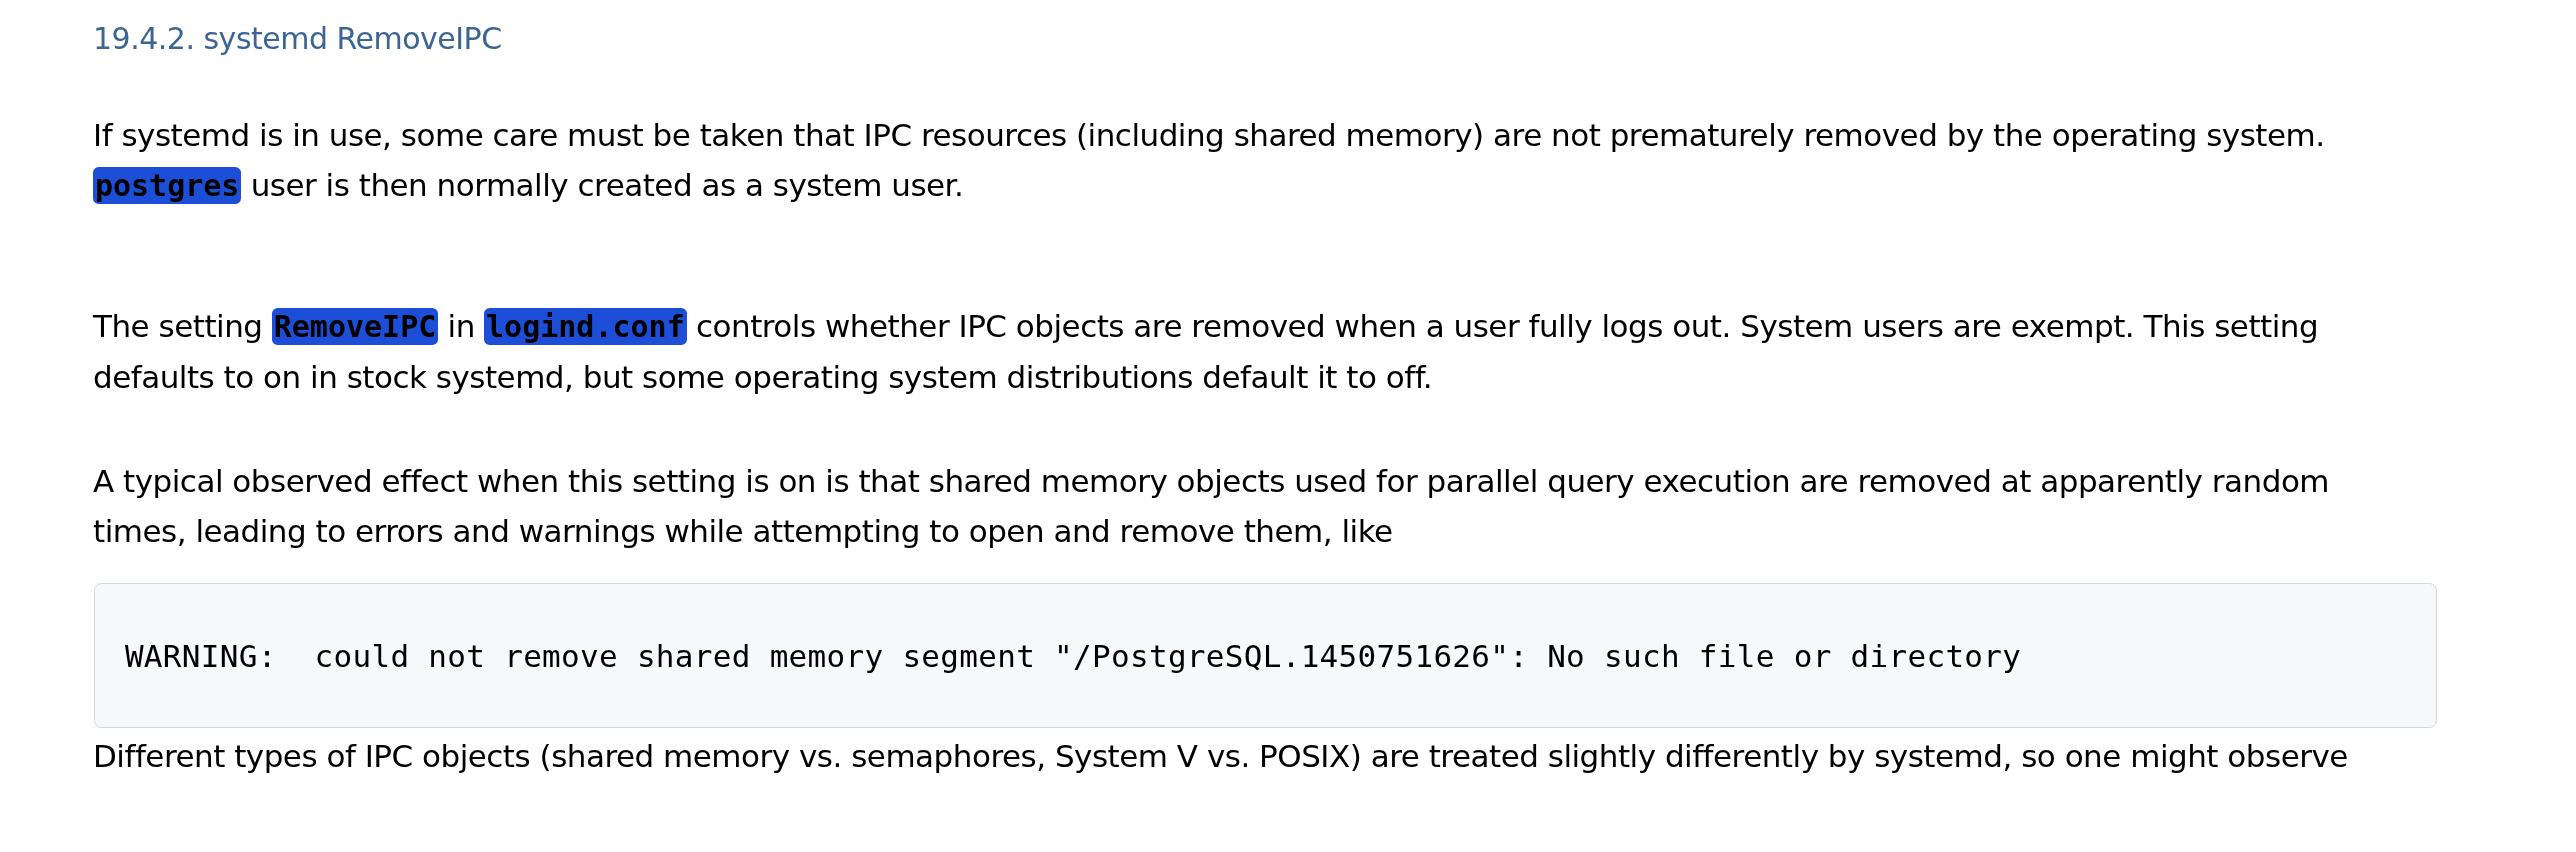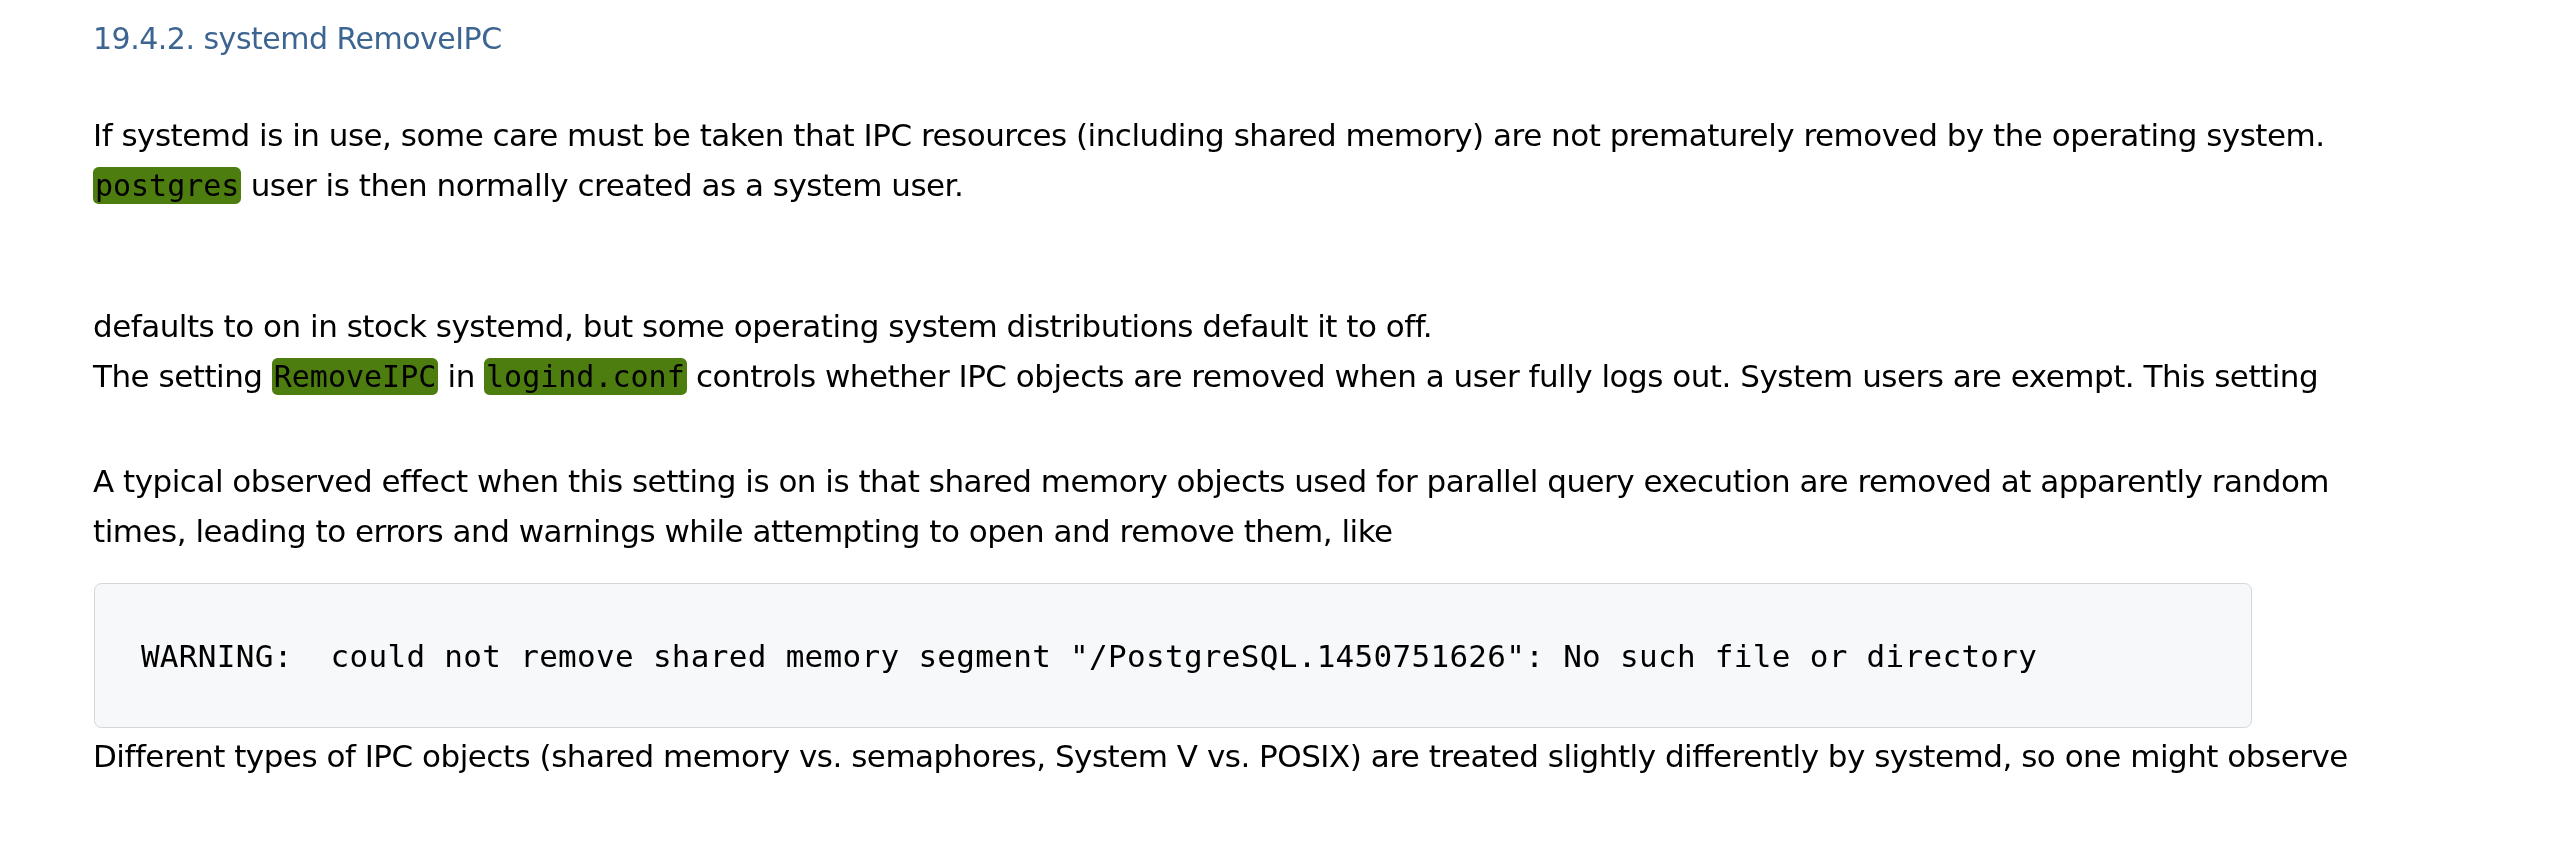--- a/index.html
+++ b/index.html
@@ -42,41 +42,42 @@
       line-height: 50px;
       letter-spacing: -0.5px;
     }
     .line {
       display: block;
       white-space: nowrap;
     }
     .inline-code {
       font-family: "DejaVu Sans Mono", "Liberation Mono", monospace;
       font-size: 30px;
-      background: #4d7c0f;
+      background: #1d4ed8;
       border-radius: 5.6px;
       padding: 0.9px 1.9px;
       letter-spacing: 0;
+      font-weight: bold;
     }
     .p1 { top: 110px; }
     .p2 { top: 301px; }
     .p3 { top: 456px; }
     .p4 { top: 731px; }
     .code-block {
       position: absolute;
       left: 0.9px;
       top: 583px;
-      width: 2158px;
+      width: 2343px;
       height: 145px;
       box-sizing: border-box;
       background: #f7f8fa;
       border: 1.9px solid #d3d6da;
       border-radius: 7.5px;
       margin: 0;
-      padding: 0 46px;
+      padding: 0 30px;
       display: flex;
       align-items: center;
     }
     .code-text {
       font-family: "DejaVu Sans Mono", "Liberation Mono", monospace;
       font-size: 31px;
       color: #000000;
       white-space: pre;
       letter-spacing: 0.3px;
     }
@@ -87,22 +88,22 @@
 <div class="content">
 
   <h3 class="section-title">19.4.2. systemd RemoveIPC</h3>
 
   <p class="para p1">
     <span class="line">If systemd is in use, some care must be taken that IPC resources (including shared memory) are not prematurely removed by the operating system.</span>
     <span class="line"><code class="inline-code">postgres</code><span> user is then normally created as a system user.</span></span>
   </p>
 
   <p class="para p2">
+    <span class="line"><span>The setting </span><code class="inline-code">RemoveIPC</code><span> in </span><code class="inline-code">logind.conf</code><span> controls whether IPC objects are removed when a user fully logs out. System users are exempt. This setting</span></span>
     <span class="line">defaults to on in stock systemd, but some operating system distributions default it to off.</span>
-    <span class="line"><span>The setting </span><code class="inline-code">RemoveIPC</code><span> in </span><code class="inline-code">logind.conf</code><span> controls whether IPC objects are removed when a user fully logs out. System users are exempt. This setting</span></span>
   </p>
 
   <p class="para p3">
     <span class="line">A typical observed effect when this setting is on is that shared memory objects used for parallel query execution are removed at apparently random</span>
     <span class="line">times, leading to errors and warnings while attempting to open and remove them, like</span>
   </p>
 
   <pre class="code-block"><span class="code-text">WARNING:  could not remove shared memory segment "/PostgreSQL.1450751626": No such file or directory</span></pre>
 
   <p class="para p4">

